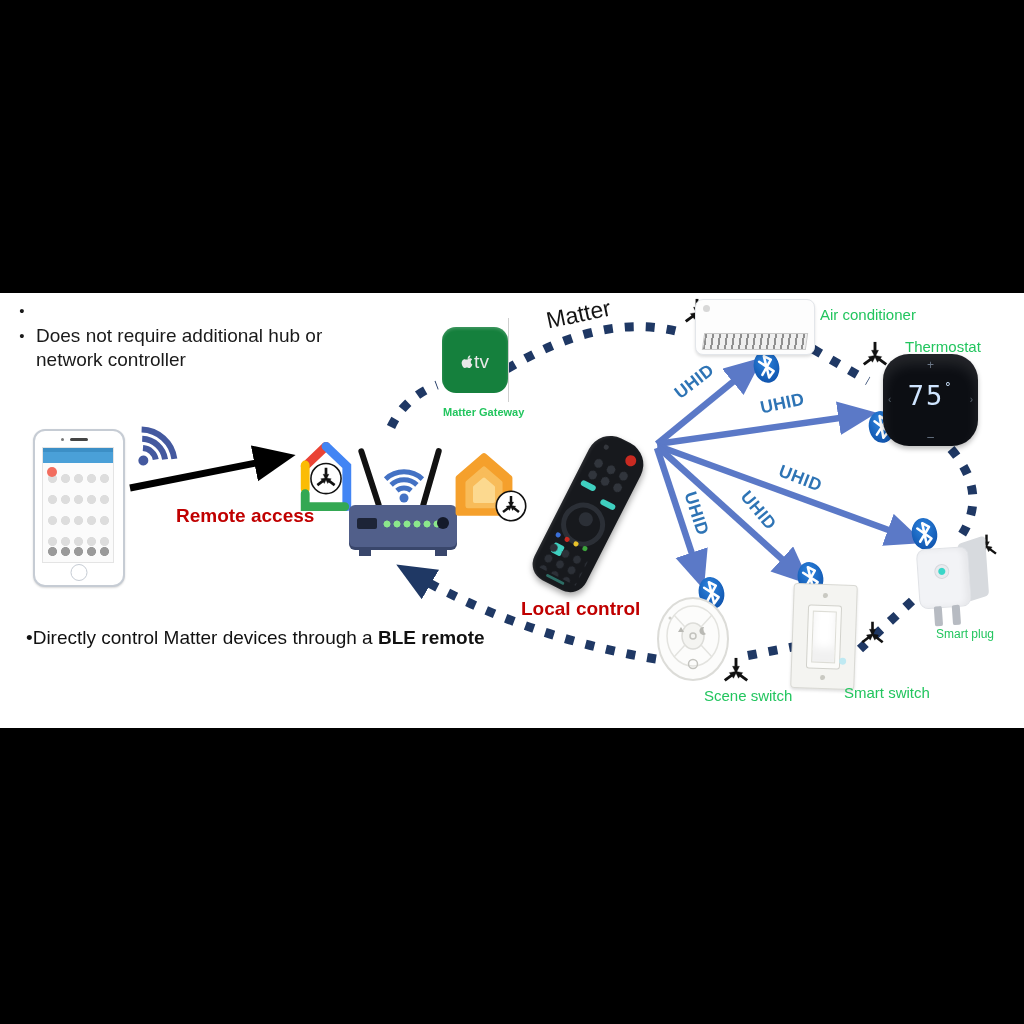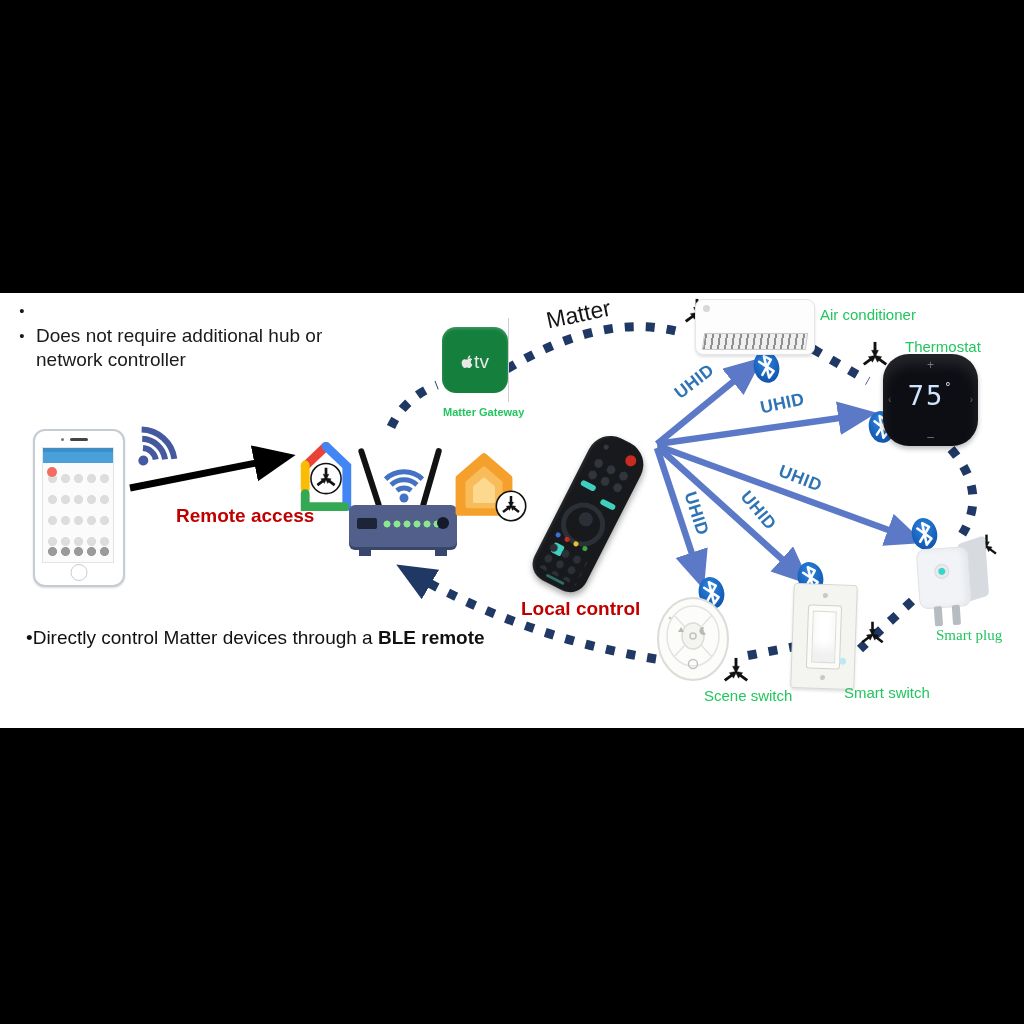--- a/index.html
+++ b/index.html
@@ -82,21 +82,21 @@
   
   #plug{left:916px;top:539px;width:78px;height:84px;transform:rotate(-4deg);}
   #plug .side{position:absolute;left:44px;top:2px;width:28px;height:60px;background:#d7dade;
       border-radius:4px;transform:skewY(-14deg);}
   #plug .front{position:absolute;left:2px;top:8px;width:50px;height:58px;background:#f2f3f6;
       border:1px solid #e0e2e6;border-radius:9px;box-shadow:inset -4px 0 6px rgba(0,0,0,.05);}
   #plug .btn{position:absolute;left:19px;top:24px;width:13px;height:13px;border-radius:50%;
       background:radial-gradient(circle,#39d6c8 0 3px,#e8eaee 4px);border:1px solid #d5d8dd;}
   #plug .p1,#plug .p2{position:absolute;top:66px;width:8px;height:20px;background:#b7bbc2;border-radius:2px;}
   #plug .p1{left:16px;} #plug .p2{left:34px;}
-  #lbl-plug{left:936px;top:627px;font-size:15px;font-family:Liberation Serif, serif;}
+  #lbl-plug{left:936px;top:627px;font-size:12px;}
 
   
   #sswitch{left:792px;top:584px;width:62px;height:103px;transform:rotate(2deg);
       background:#f4f4f1;border:1px solid #d9d9d4;border-radius:4px;box-shadow:0 2px 3px rgba(0,0,0,.12);}
   #sswitch .inner{position:absolute;left:14px;top:20px;width:32px;height:62px;background:#fbfbf9;
       border:1px solid #d2d2cc;border-radius:3px;}
   #sswitch .rocker{position:absolute;left:4px;top:5px;width:22px;height:50px;background:#ffffff;
       border:1px solid #ddddd6;box-shadow:inset 0 -14px 10px rgba(0,0,0,.06);}
   #sswitch .s1,#sswitch .s2{position:absolute;left:50%;transform:translateX(-50%);width:5px;height:5px;
       border-radius:50%;background:#c9c9c2;}

